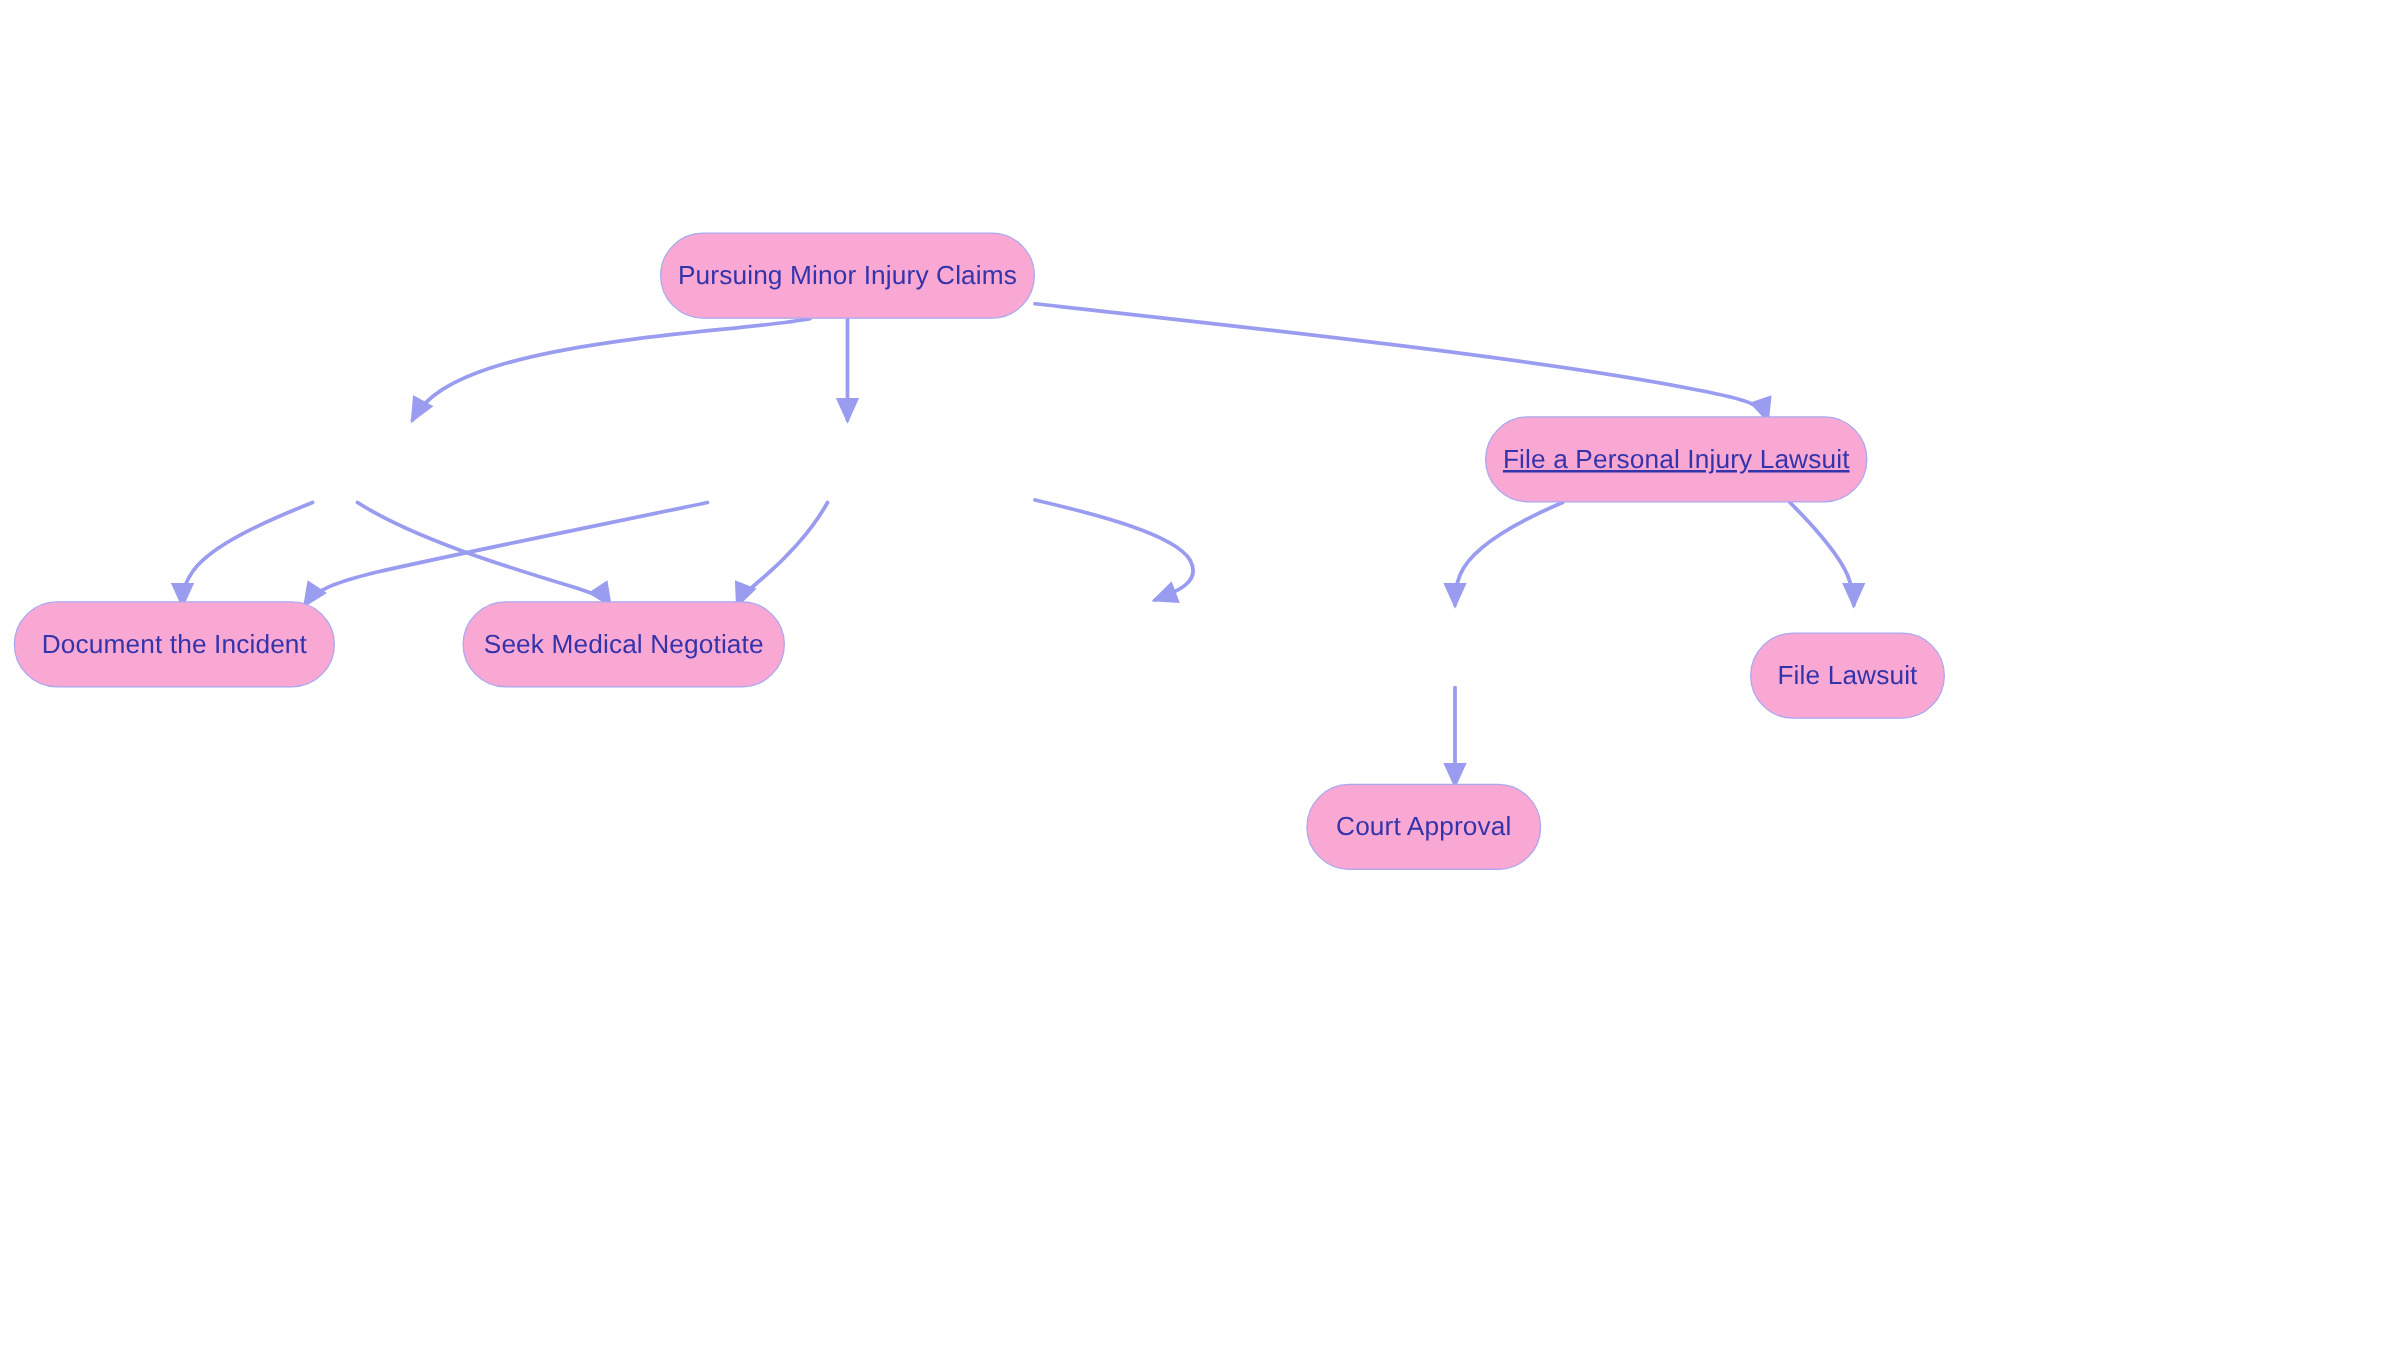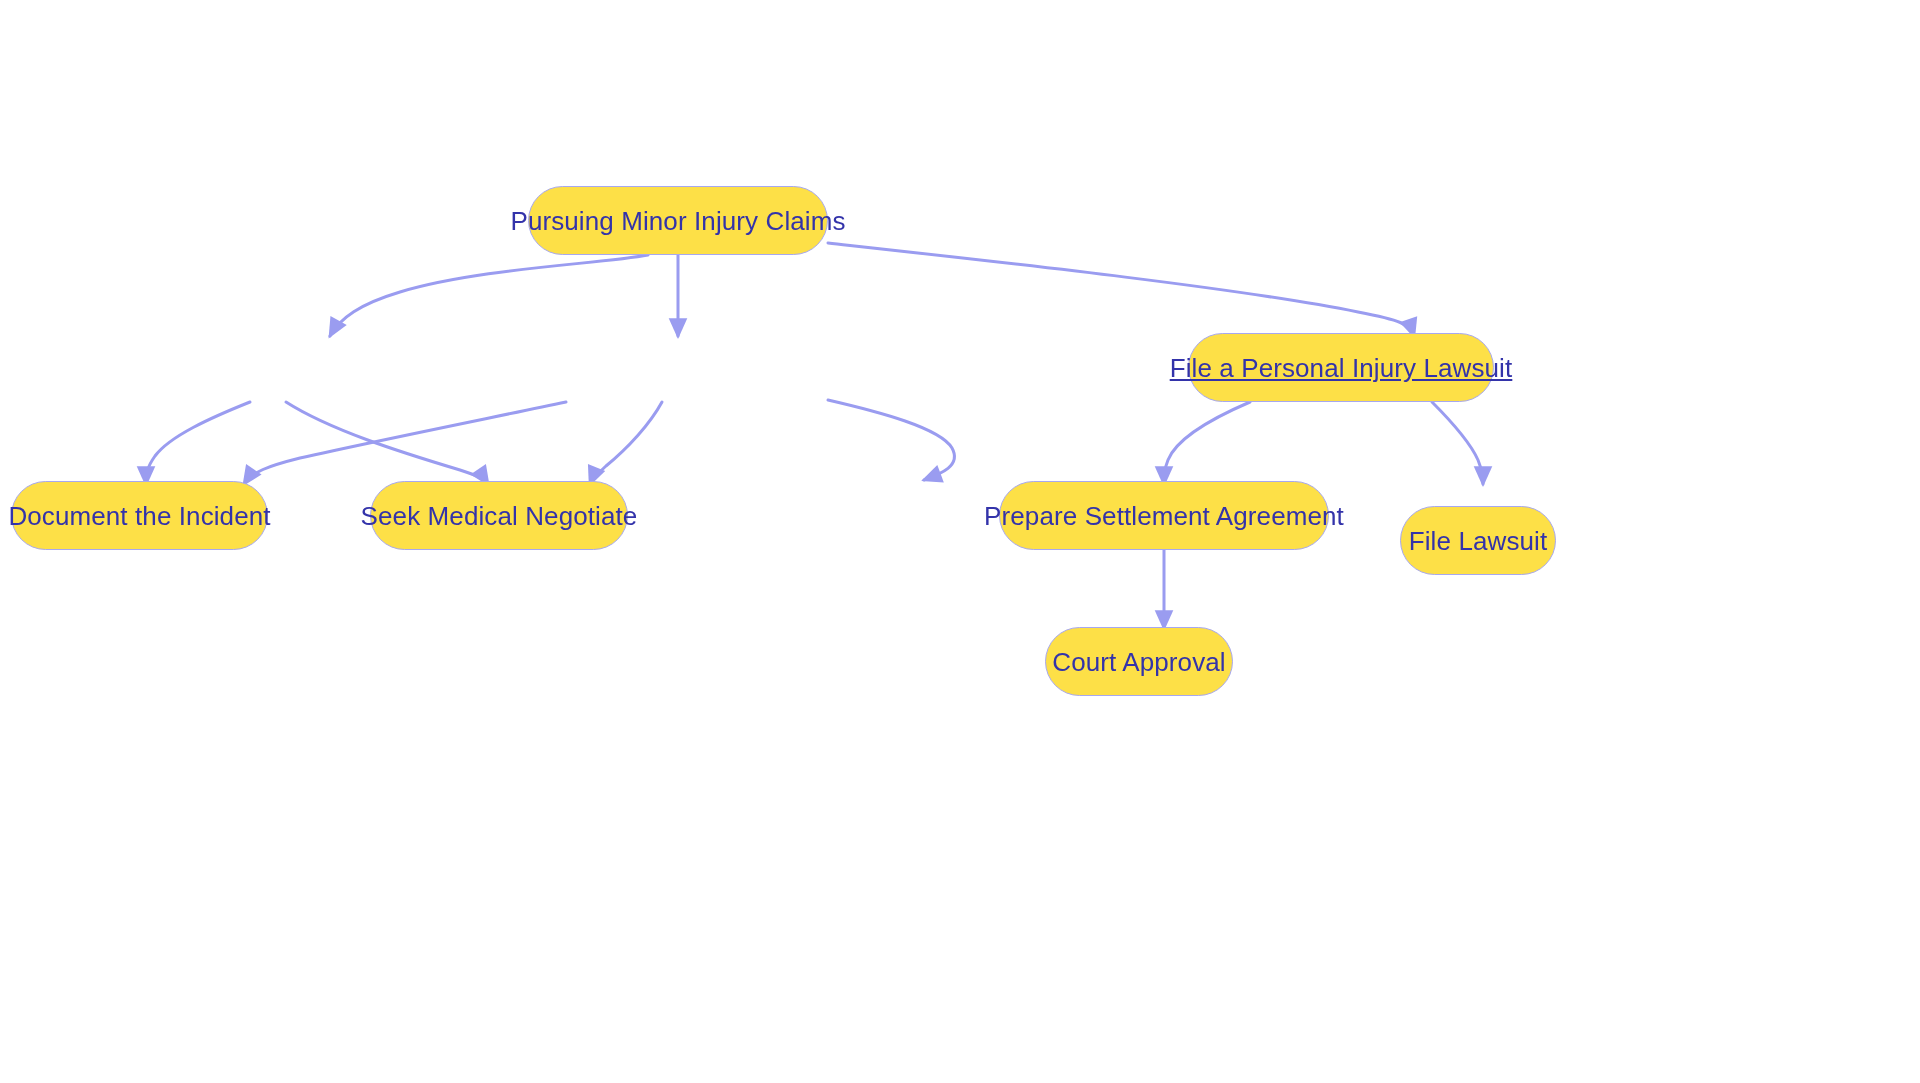--- a/index.html
+++ b/index.html
@@ -25,25 +25,25 @@
     width: 1920px;
     height: 1083px;
     pointer-events: none;
   }
   .node {
     position: absolute;
     box-sizing: border-box;
     display: flex;
     align-items: center;
     justify-content: center;
-    background: #fde047;
+    background: #f9a8d4;
     border: 1.6px solid #a7a8f0;
     border-radius: 999px;
     color: #3333aa;
-    font-size: 26px;
+    font-size: 21px;
     font-weight: 400;
     letter-spacing: 0.1px;
     white-space: nowrap;
     text-align: right;
     line-height: 1;
   }
   .node-label {
     display: block;
     padding: 0 10px;
   }
@@ -86,23 +86,20 @@
 
   <div class="node" style="left:11px; top:481px; width:257px; height:69px;">
     <span class="node-label">Document the Incident</span>
   </div>
 
   <div class="node" style="left:370px; top:481px; width:258px; height:69px;">
     <span class="node-label">Seek Medical Negotiate</span>
   </div>
 
 
-  <div class="node" style="left:999px; top:481px; width:330px; height:69px;">
-    <span class="node-label">Prepare Settlement Agreement</span>
-  </div>
 
   <div class="node" style="left:1400px; top:506px; width:156px; height:69px;">
     <span class="node-label">File Lawsuit</span>
   </div>
 
   <div class="node" style="left:1045px; top:627px; width:188px; height:69px;">
     <span class="node-label">Court Approval</span>
   </div>
 
 </div>

